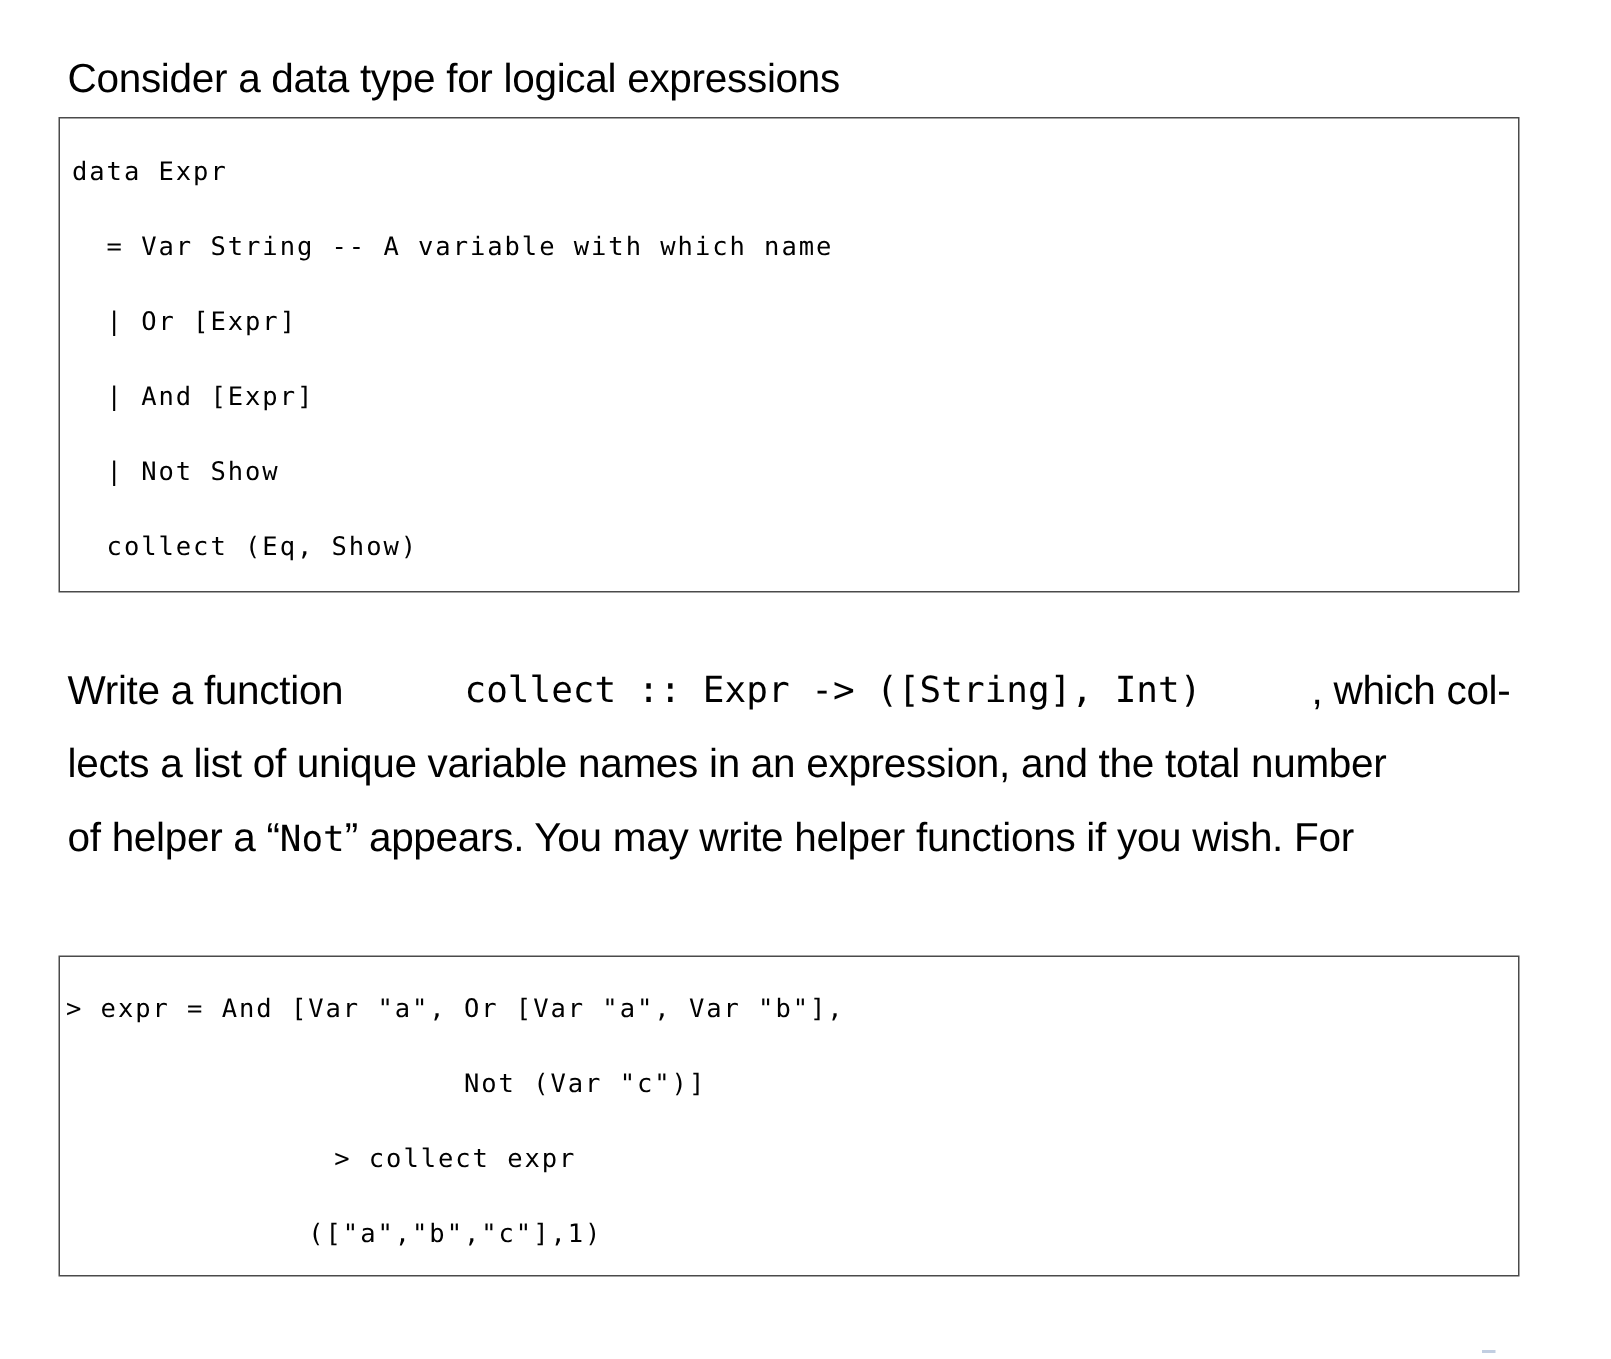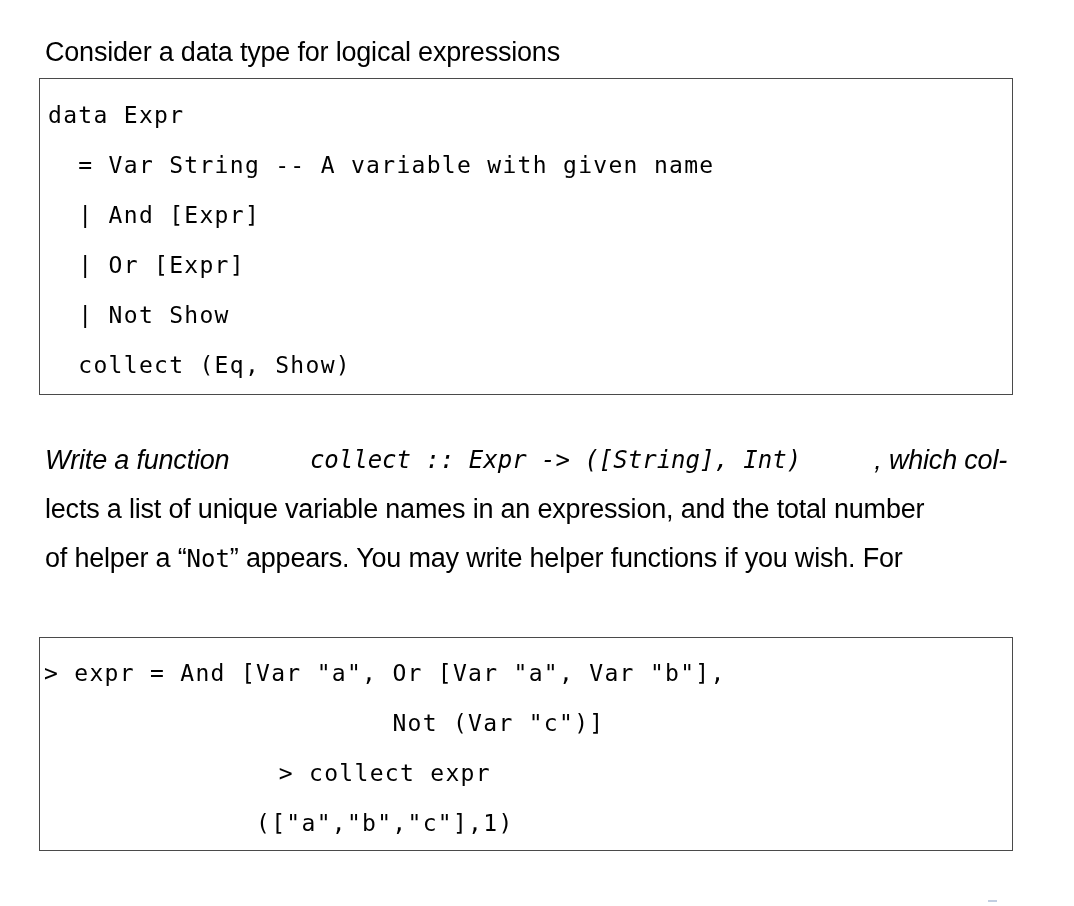--- a/index.html
+++ b/index.html
@@ -45,21 +45,20 @@
     text-align: justify;
     text-justify: inter-word;
   }
   .body-par .ln {
     display: block;
     white-space: nowrap;
   }
   .body-par .ln.stretch {
     display: flex;
     justify-content: space-between;
-    font-style: italic;
   }
   .body-par .ln.stretch > span { white-space: pre; }
 
   
   .mono-inline {
     font-family: "DejaVu Sans Mono", monospace;
     font-size: 24px;
     letter-spacing: 0px;
   }
 
@@ -78,21 +77,21 @@
   }
   #code-box-2 {
     left: 39px;
     top: 637px;
     width: 974px;
     height: 214px;
     text-align: center;
   }
   .code {
     font-family: "DejaVu Sans Mono", monospace;
-    font-size: 23px;
+    font-size: 17px;
     line-height: 50px;
     letter-spacing: 1.3px;
     color: #000000;
     white-space: pre;
     margin: 0;
     padding: 0;
   }
   #code-box-1 .code {
     position: absolute;
     left: 8px;
@@ -120,21 +119,21 @@
   }
 </style>
 </head>
 <body>
 
 <div class="page">
 
   <div class="prose intro-line">Consider a data type for logical expressions</div>
 
   <div class="codebox" id="code-box-1">
-    <pre class="code"><span class="line">data Expr</span><span class="line">  = Var String -- A variable with given name</span><span class="line">  | And [Expr]</span><span class="line">  | Or [Expr]</span><span class="line">  | Not Show</span><span class="line">  collect (Eq, Show)</span></pre>
+    <pre class="code"><span class="line">data Expr</span><span class="line">  = Var String -- A variable with which name</span><span class="line">  | Or [Expr]</span><span class="line">  | And [Expr]</span><span class="line">  | Not Show</span><span class="line">  collect (Eq, Show)</span></pre>
   </div>
 
   <div class="prose body-par">
     <span class="ln stretch">
         <span>Write a function </span>
         <span class="mono-inline">collect :: Expr -&gt; ([String], Int)</span>
         <span>, which col-</span>
       </span>
     <span class="ln">lects a list of unique variable names in an expression, and the total number</span>
     <span class="ln"><span>of helper a “</span><span class="mono-inline">Not</span><span>” appears.  You may write helper functions if you wish.  For</span></span>

